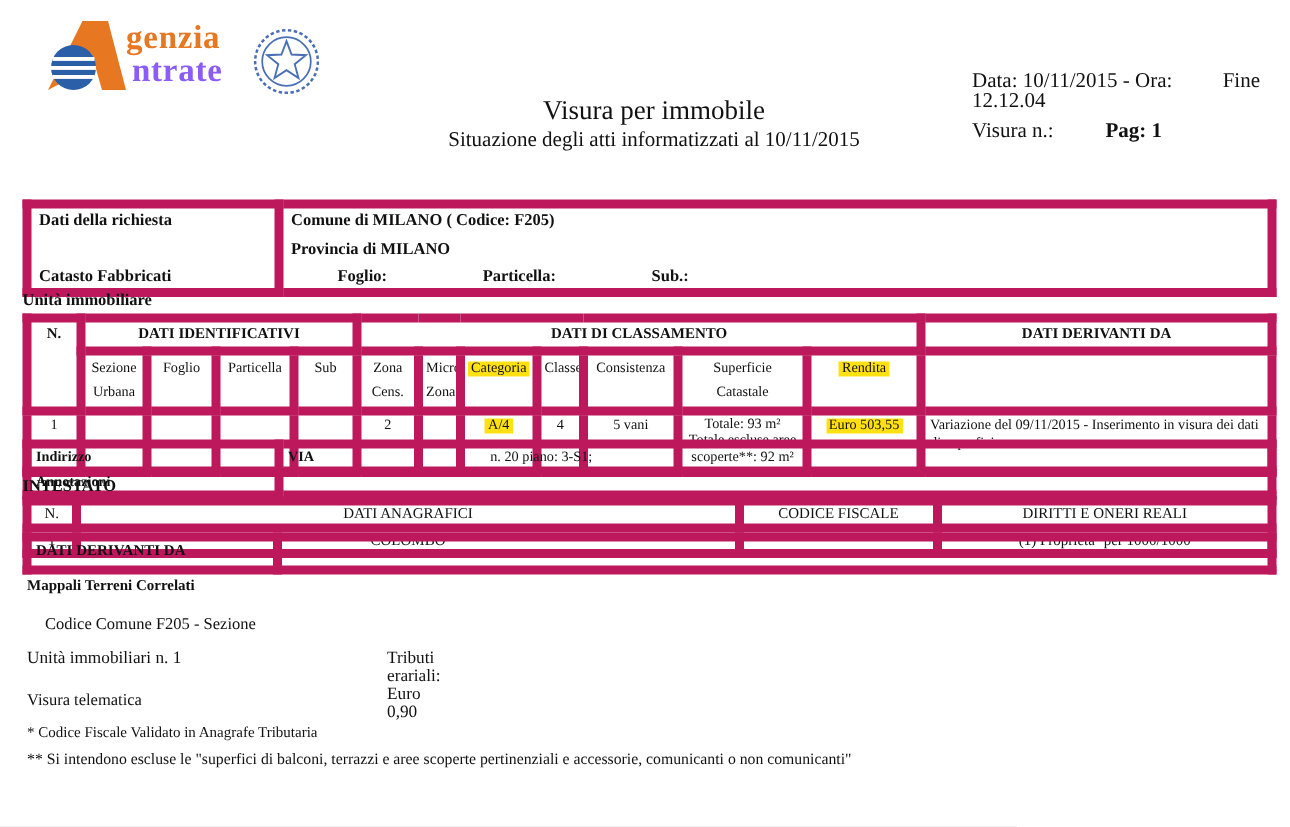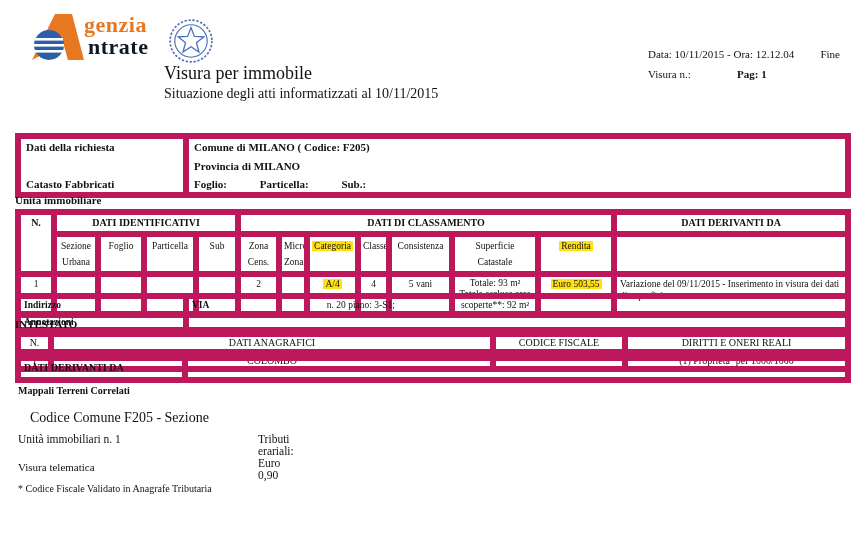--- a/index.html
+++ b/index.html
@@ -6,40 +6,40 @@
   html,body { background:#e8e8e8; }
   body { font-family:"Liberation Serif", serif; color:#111; }
   .page {
     position:relative; width:860px; height:551px; background:#ffffff;
     overflow:hidden; margin:0 auto;
   }
   
   .logo-wrap { position:absolute; left:28px; top:10px; width:200px; height:56px; }
   .logo-mark { position:absolute; left:0; top:0; }
   .logo-word-top { position:absolute; left:56px; top:4px; font-size:22px; font-weight:bold; color:#e87722; letter-spacing:0.5px; line-height:22px; }
-  .logo-word-bottom { position:absolute; left:60px; top:26px; font-size:22px; font-weight:bold; color:#0f172a; letter-spacing:0.5px; line-height:22px; }
+  .logo-word-bottom { position:absolute; left:60px; top:26px; font-size:22px; font-weight:bold; color:#8b5cf6; letter-spacing:0.5px; line-height:22px; }
   .emblem { position:absolute; left:140px; top:8px; }
   .office { position:absolute; left:20px; top:66px; font-size:11px; line-height:14px; }
-  .titles { position:absolute; left:164px; top:62px; width:480px; }
+  .titles { position:absolute; left:196px; top:62px; width:480px; text-align:center; }
   .doc-title { font-size:18px; line-height:22px; }
   .doc-subtitle { font-size:14px; line-height:20px; }
-  .meta { position:absolute; left:648px; top:48px; width:192px; font-size:11px; line-height:13px; }
+  .meta { position:absolute; left:648px; top:48px; width:192px; font-size:14px; line-height:13px; }
   .meta-row { display:flex; justify-content:space-between; margin-bottom:7px; }
   .meta-pag { position:absolute; left:89px;font-weight:bold; }
   .meta-row2 { position:relative; }
   
   table { border-collapse:collapse; table-layout:fixed; width:830px; }
   td { border:6px solid #be185d; overflow:hidden; }
   .pre { white-space:pre-line; }
   .hl { background:#ffe112; padding:0 2px; }
   
   .req-table { position:absolute; left:15px; top:133px; }
   .req-table td { height:55px; vertical-align:top; font-size:11px; font-weight:bold; padding:2px 5px; }
   .req-left, .req-right { display:flex; flex-direction:column; justify-content:space-between; height:49px; }
-  .req-gap3 span { margin-right:30px; }
+  .req-gap3 span { margin-right:30px;margin-left:31px; }
   
   .sec-label { position:absolute; left:15px; font-size:11px; font-weight:bold; }
   
   .main-table { position:absolute; left:15px; top:209px; }
   .main-table td { text-align:center; vertical-align:top; padding:1px 2px; font-size:9.5px; line-height:15px; }
   .main-table .grp { font-weight:bold; font-size:10px; height:16px; line-height:14px; }
   .main-table .sub-h { height:34px; line-height:16px; }
   .main-table .dat { height:34px; line-height:12px; }
   .main-table .sup-cell { line-height:11px; font-size:9.5px; }
   .main-table .der-cell { text-align:left; line-height:11.5px; padding:2px 3px; font-size:9.5px; }
@@ -55,21 +55,21 @@
   .int-table { position:absolute; left:15px; top:331px; }
   .int-table td { font-size:10px; text-align:center; vertical-align:top; padding:0 3px; }
   .int-h td { height:13px; line-height:12px; }
   .int-r td { height:12px; line-height:11px; }
   .int-name { text-align:left;margin-left:16px; }
   .derr-table { position:absolute; left:15px; top:355px; }
   .derr-table td { height:22px; vertical-align:top; font-size:10px; font-weight:bold; padding:1px 3px; }
   
   .f-abs { position:absolute; left:18px; }
   .mappali { top:385px; font-size:10px; font-weight:bold; }
-  .codcom { top:410px; left:30px; font-size:14px;text-align:right; }
+  .codcom { top:410px; left:30px; font-size:11px;text-align:right; }
   .uniline { top:433px; font-size:11.5px; }
   .tributi { position:absolute; left:240px; top:0; }
   .telematica { top:461px; font-size:11px; }
   .note1 { top:483px; font-size:10px; }
   .note2 { top:500px; font-size:10.5px; line-height:13.5px; width:640px; padding-left:17px; text-indent:-17px; }
   .note2-l2 { display:block; text-indent:0; padding-left:0; margin-left:0; }
 </style>
 </head>
 <body>
 
@@ -261,15 +261,16 @@
 
   <div class="f-abs mappali">Mappali Terreni Correlati</div>
   <div class="f-abs codcom">Codice Comune F205 - Sezione</div>
   <div class="f-abs uniline">
     <span>Unità immobiliari n. 1</span>
     <span class="tributi">Tributi erariali: Euro 0,90</span>
   </div>
   <div class="f-abs telematica">Visura telematica</div>
   <div class="f-abs note1">* Codice Fiscale Validato in Anagrafe Tributaria</div>
   <div class="f-abs note2">
+    <span>** Si intendono escluse le "superfici di balconi, terrazzi e aree scoperte pertinenziali e accessorie, comunicanti o non comunicanti"</span>
   </div>
 
 </div>
 
 </body></html>

